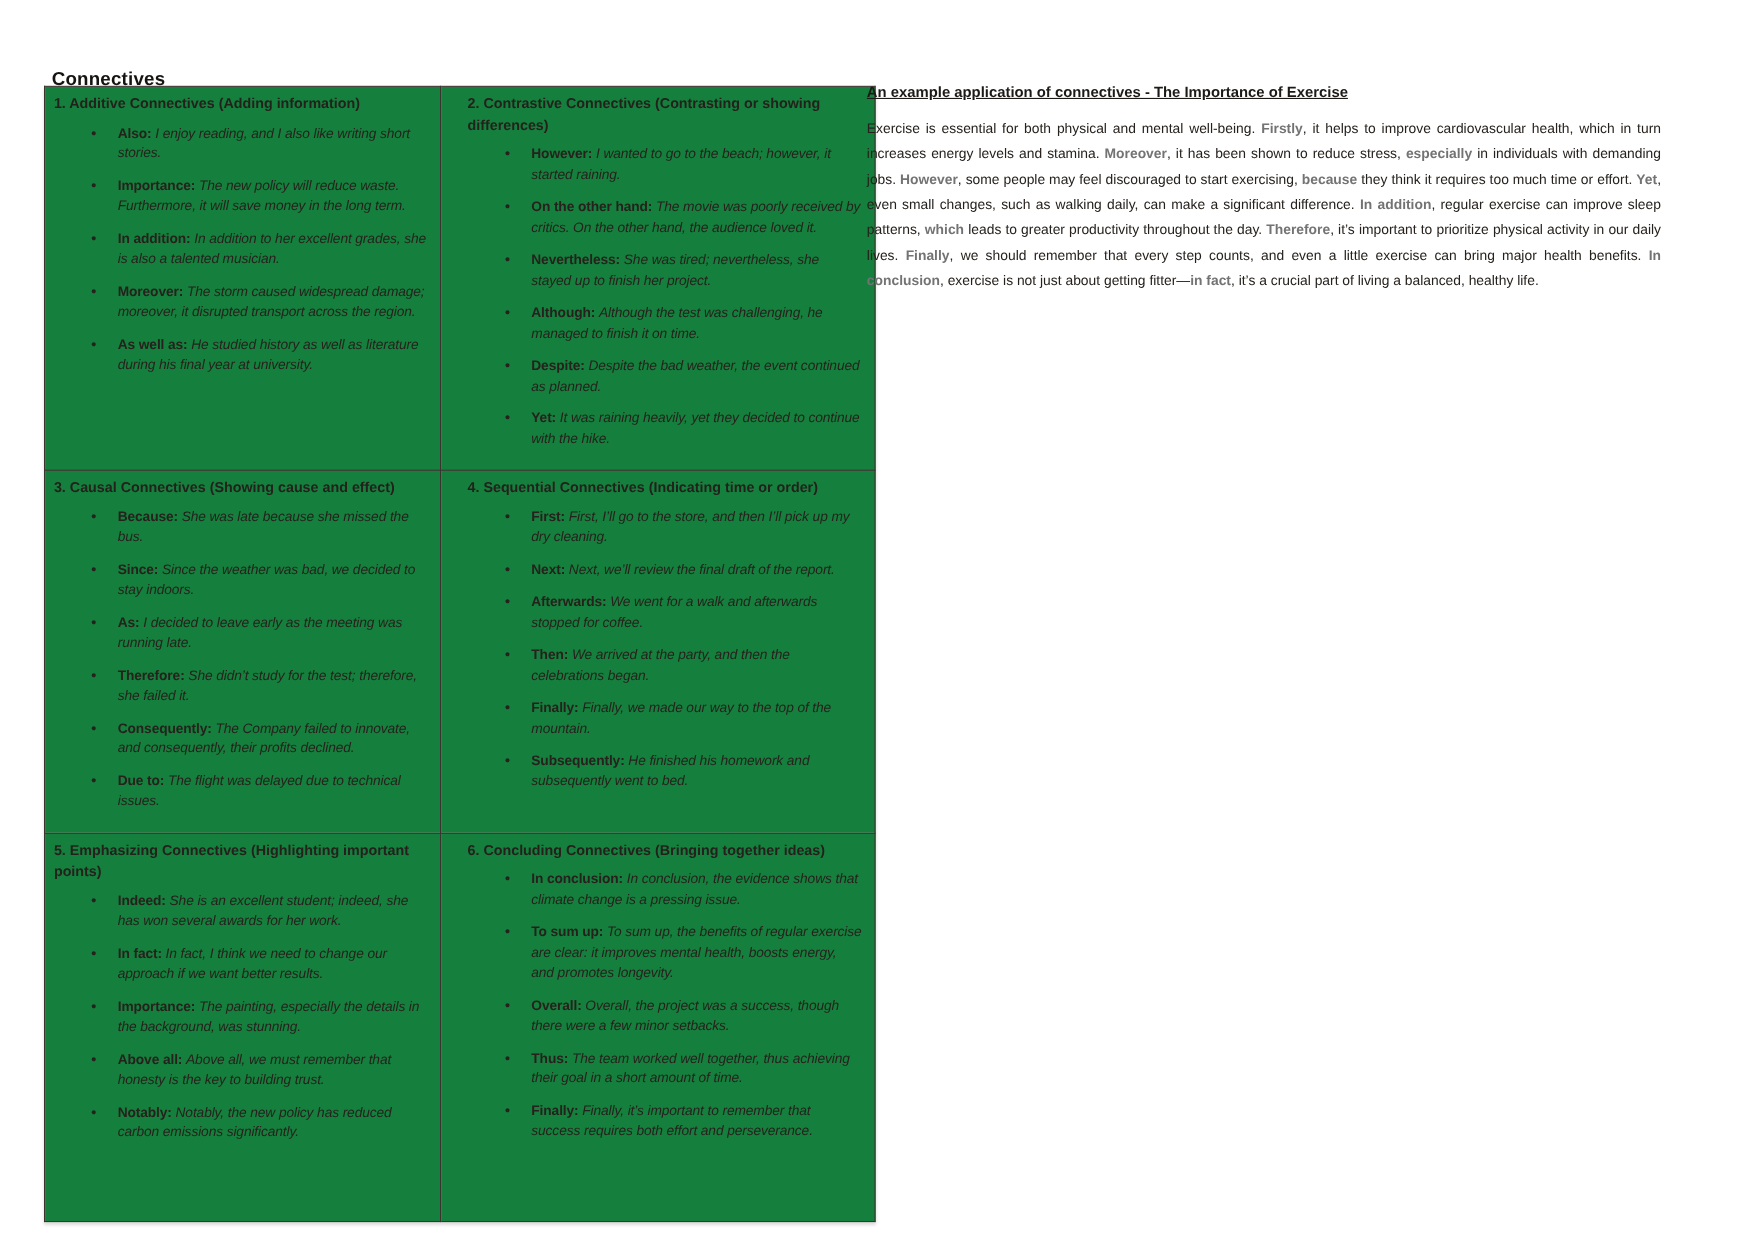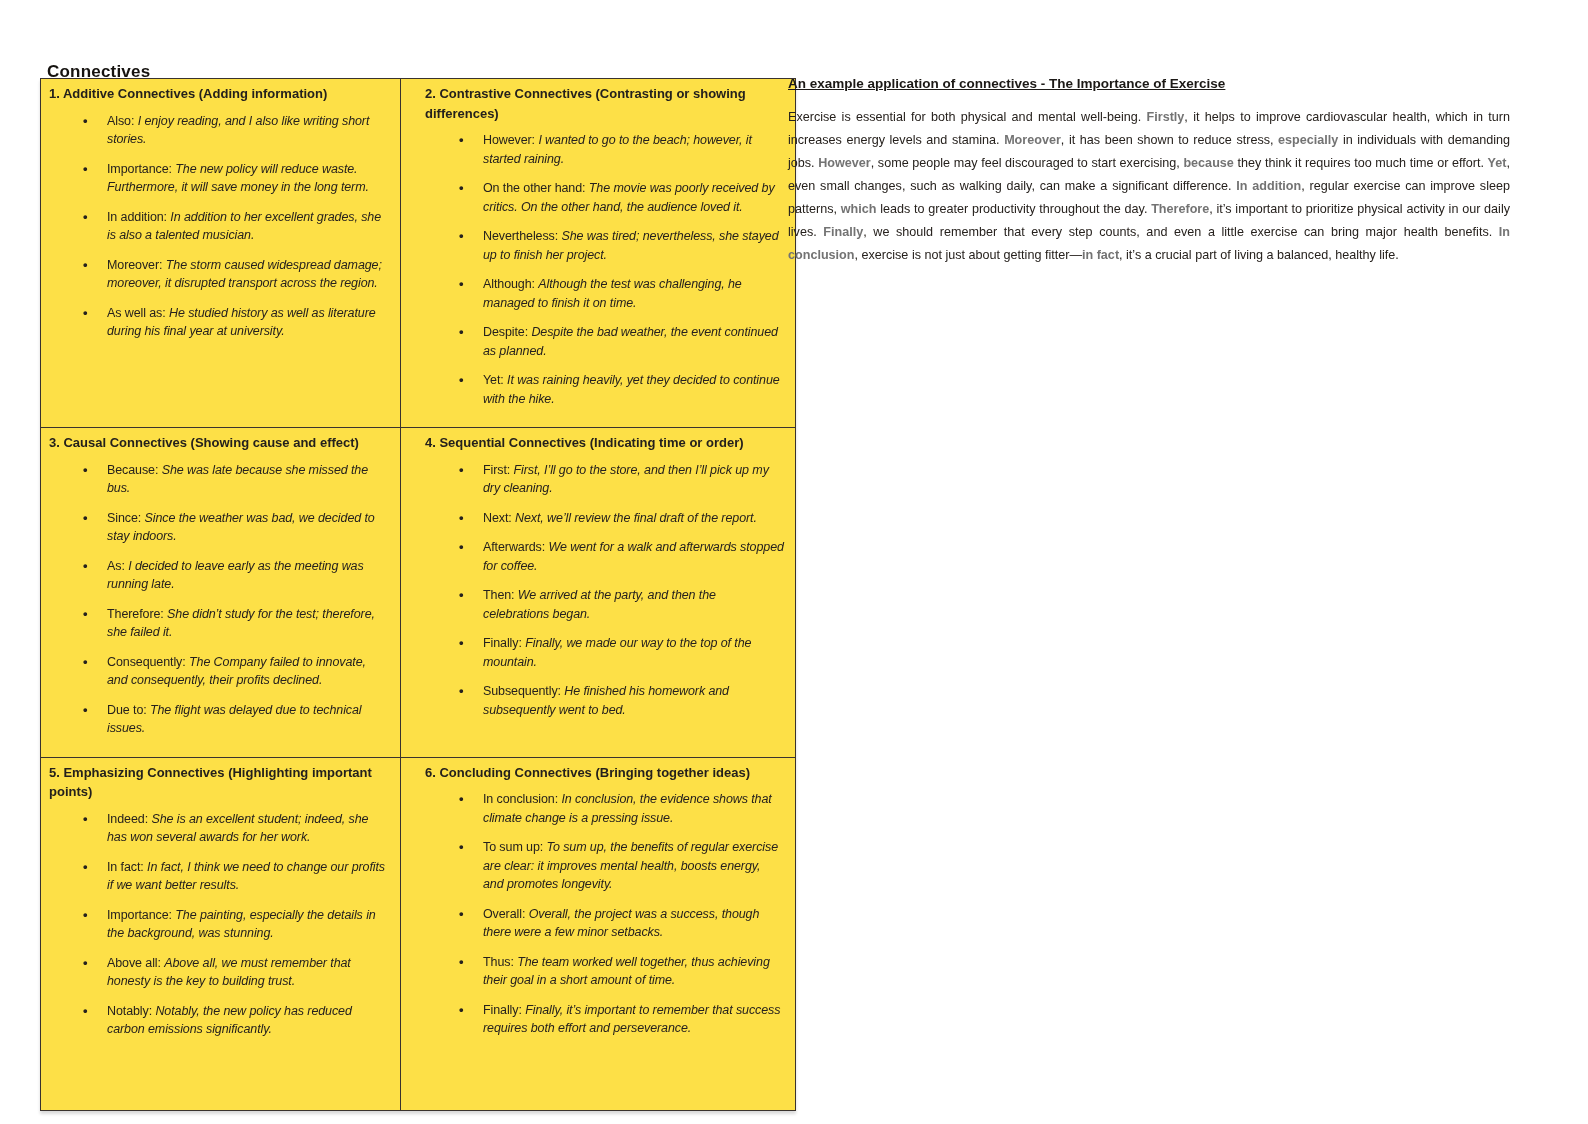--- a/index.html
+++ b/index.html
@@ -17,21 +17,21 @@
     font-size: 17px; font-weight: bold; margin: 0;
     color: #161310; letter-spacing: 0.2px;
   }
   .connectives-table {
     position: absolute; left: 40px; top: 78px;
     border-collapse: collapse; table-layout: fixed;
     box-shadow: 0 3px 3px rgba(0,0,0,0.15);
   }
   .connectives-table td {
     border: 1.6px solid #3a332e;
-    background: #fde047;
+    background: #15803d;
     vertical-align: top;
     padding: 5px 9px 8px 8px;
   }
   .connectives-table td.col-a { width: 360px; }
   .connectives-table td.col-b { width: 395px; padding-left: 24px; }
   .connectives-table tr.row-0 td { height: 349px; }
   .connectives-table tr.row-1 td { height: 323px; }
   .connectives-table tr.row-2 td { height: 353px; }
   .cell-heading {
     font-weight: bold;
@@ -50,21 +50,21 @@
     line-height: 1.48;
     letter-spacing: -0.1px;
     margin-bottom: 11px;
     color: #26211d;
   }
   .example-list li::before {
     content: "\2022";
     position: absolute; left: -24px; top: -1px;
     font-size: 13px; font-weight: bold; color: #26211d;
   }
-  .term { font-weight: normal; font-style: normal; }
+  .term { font-weight: bold; font-style: normal; }
   .example { font-style: italic; }
   .article {
     position: absolute; left: 788px; top: 76px; width: 722px;
   }
   .article-heading {
     font-size: 13.5px; font-weight: bold;
     text-decoration: underline;
     margin: 0 0 15px 0;
     color: #1c1916;
   }
@@ -129,21 +129,21 @@
             <li><b class="term">Finally:</b> <i class="example">Finally, we made our way to the top of the mountain.</i></li>
             <li><b class="term">Subsequently:</b> <i class="example">He finished his homework and subsequently went to bed.</i></li>
           </ul>
         </td>
       </tr>
       <tr class="row-2">
         <td class="col-a">
           <div class="cell-heading">5. Emphasizing Connectives (Highlighting important points)</div>
           <ul class="example-list">
             <li><b class="term">Indeed:</b> <i class="example">She is an excellent student; indeed, she has won several awards for her work.</i></li>
-            <li><b class="term">In fact:</b> <i class="example">In fact, I think we need to change our profits if we want better results.</i></li>
+            <li><b class="term">In fact:</b> <i class="example">In fact, I think we need to change our approach if we want better results.</i></li>
             <li><b class="term">Importance:</b> <i class="example">The painting, especially the details in the background, was stunning.</i></li>
             <li><b class="term">Above all:</b> <i class="example">Above all, we must remember that honesty is the key to building trust.</i></li>
             <li><b class="term">Notably:</b> <i class="example">Notably, the new policy has reduced carbon emissions significantly.</i></li>
           </ul>
         </td>
         <td class="col-b">
           <div class="cell-heading">6. Concluding Connectives (Bringing together ideas)</div>
           <ul class="example-list">
             <li><b class="term">In conclusion:</b> <i class="example">In conclusion, the evidence shows that climate change is a pressing issue.</i></li>
             <li><b class="term">To sum up:</b> <i class="example">To sum up, the benefits of regular exercise are clear: it improves mental health, boosts energy, and promotes longevity.</i></li>

